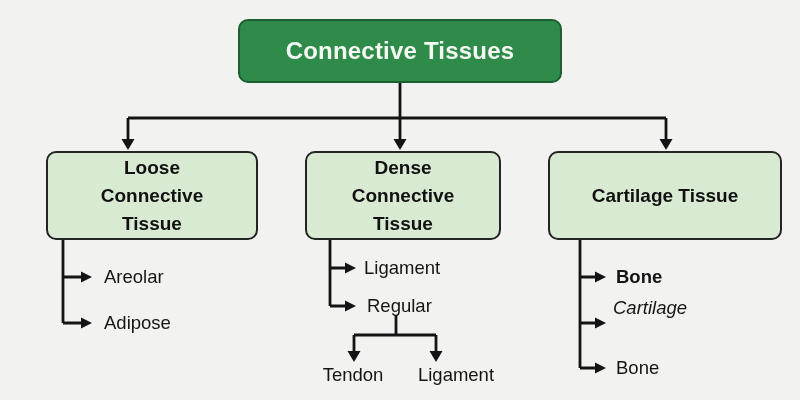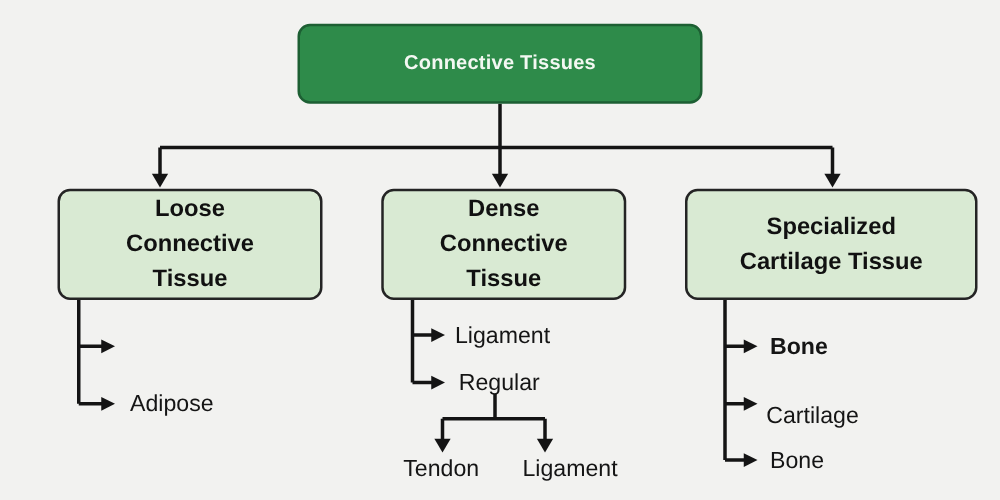--- a/index.html
+++ b/index.html
@@ -44,21 +44,21 @@
     align-items: center;
     justify-content: center;
     text-align: center;
     border-radius: 10px;
   }
   .node-root {
     left: 238px; top: 19px; width: 324px; height: 64px;
     background: var(--root-fill);
     border: 2px solid var(--root-border);
     color: var(--root-text);
-    font-size: 16px;
+    font-size: 24px;
     font-weight: bold;
     letter-spacing: 0.2px;
   }
   .node-child {
     top: 151px; height: 89px;
     background: var(--child-fill);
     border: 2px solid var(--child-border);
     color: var(--child-text);
     font-size: 19px;
     font-weight: bold;
@@ -126,29 +126,29 @@
     <span>Tissue</span>
   </div>
 
   <div class="node node-child" id="node-dense">
     <span>Dense</span>
     <span>Connective</span>
     <span>Tissue</span>
   </div>
 
   <div class="node node-child" id="node-specialized">
-    <span>Specialized</span>
     <span>Cartilage Tissue</span>
   </div>
 
+  <div class="leaf" style="left:104px; top:277px;">Areolar</div>
   <div class="leaf" style="left:104px; top:323px;">Adipose</div>
 
   <div class="leaf" style="left:364px; top:268px;">Ligament</div>
   <div class="leaf" style="left:367px; top:306px;">Regular</div>
 
   <div class="leaf leaf-centered" style="left:456px; top:375px;">Ligament</div>
   <div class="leaf leaf-centered" style="left:353px; top:375px;">Tendon</div>
 
   <div class="leaf" style="left:616px; top:277px;font-weight:bold;">Bone</div>
-  <div class="leaf" style="left:613px; top:332px;">Cartilage</div>
+  <div class="leaf" style="left:613px; top:308px;font-style:italic;">Cartilage</div>
   <div class="leaf" style="left:616px; top:368px;">Bone</div>
 
 </div>
 
 </body></html>

